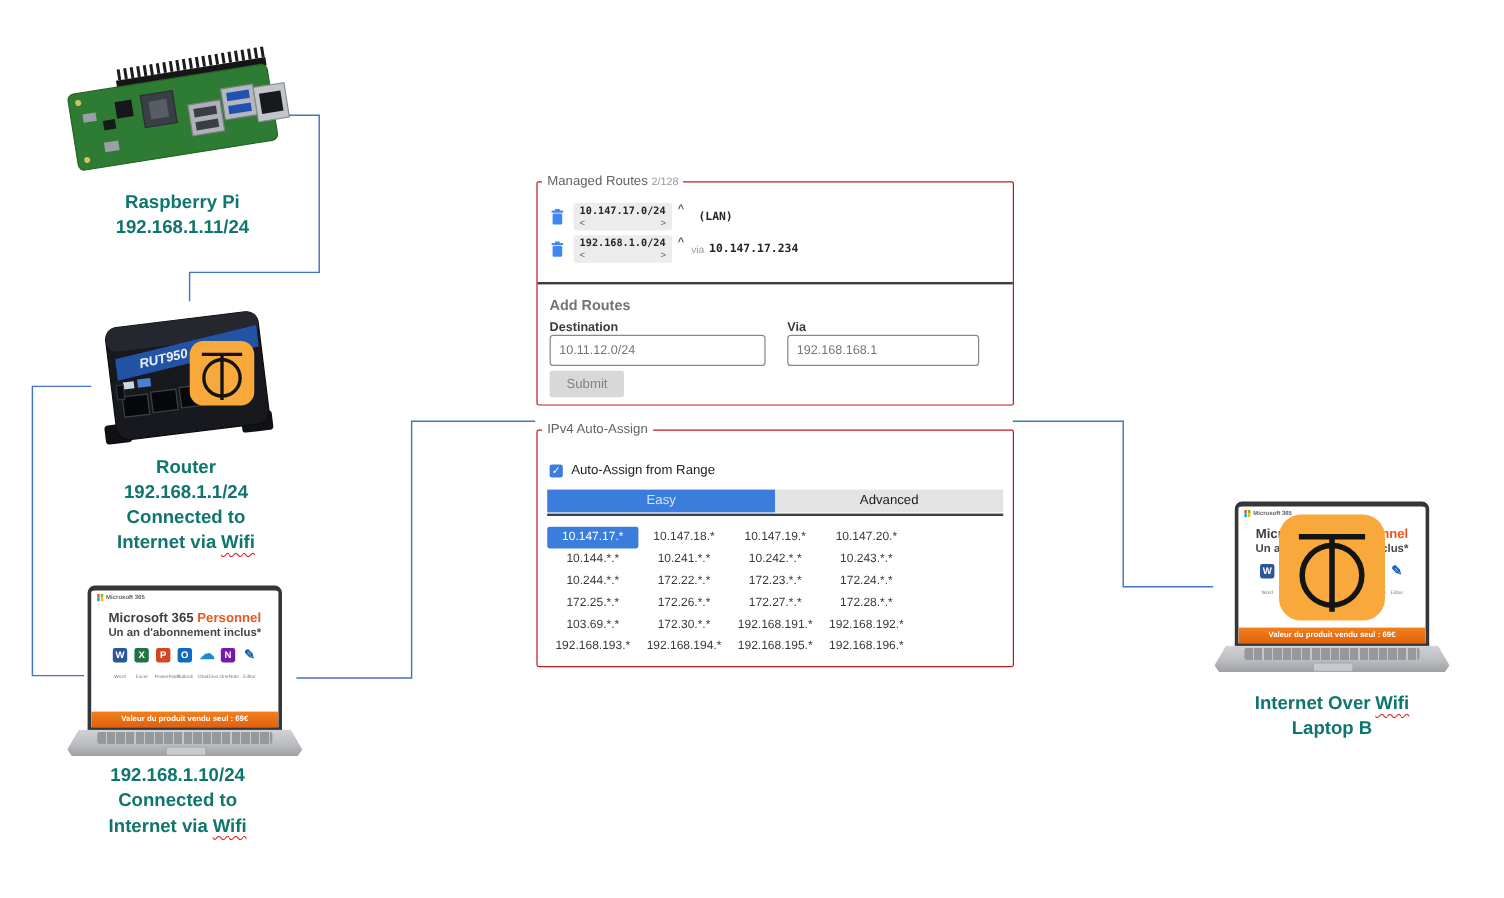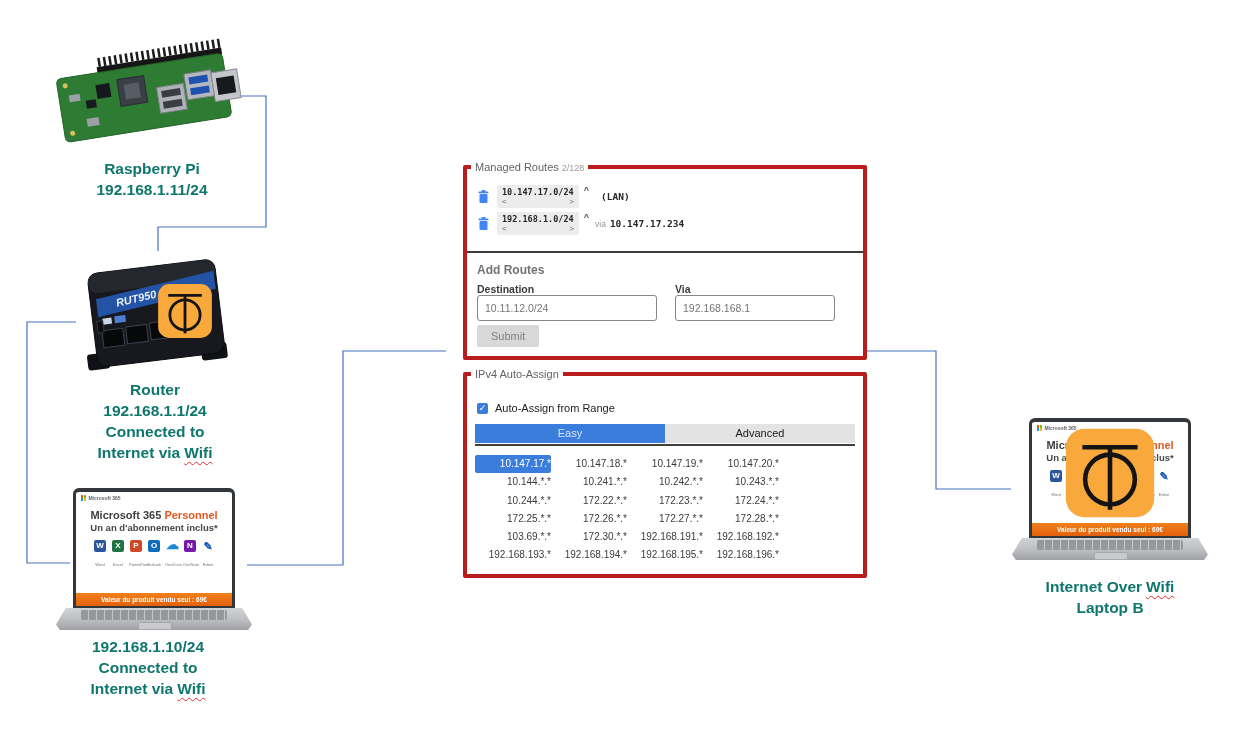--- a/index.html
+++ b/index.html
@@ -37,22 +37,22 @@
           line-height:12px;display:block;margin:0 auto;text-align:center;}
   .app-word{background:#2b579a}.app-excel{background:#217346}.app-ppt{background:#d24726}
   .app-outlook{background:#0f6cbd}.app-onedrive{background:#fff;color:#1e88d2;font-size:13px;line-height:10px;}
   .app-onenote{background:#7719aa}.app-editor{background:#fff;color:#185abd;font-size:11px;line-height:12px;}
   .app-cap{font-size:4px;color:#777;margin-top:1.5px;}
   .ms-banner{position:absolute;bottom:0;left:0;right:0;height:13px;text-align:center;
              line-height:13px;color:#fff;font-size:6.5px;font-weight:bold;
              background:linear-gradient(180deg,#f1801c,#e2610d);}
   .zt-big{position:absolute;top:9px;left:50%;transform:translateX(-50%);width:92px;height:92px;z-index:6;}
   
-  .panel{position:absolute;border:4px solid #b91c1c;border-radius:2px;background:#fff;
-         margin:16px;padding:0;z-index:4;}
+  .panel{position:absolute;border:1px solid #b91c1c;border-radius:2px;background:#fff;
+         margin:0;padding:0;z-index:4;}
   .panel legend{font-size:11px;color:#5f6368;padding:0 4px;margin-left:4px;}
   .count{font-size:9px;color:#9a9a9a;}
   .route-row{position:absolute;left:10px;display:flex;align-items:center;}
   .trash{width:13px;height:14px;margin-right:7px;display:inline-block;}
   .spin-box{position:relative;width:72px;background:#ececec;border-radius:2px;
             padding:2px 5px 2px 5px;margin-right:14px;}
   .spin-target{font-family:"DejaVu Sans Mono",monospace;font-weight:bold;font-size:8.5px;
                color:#262626;white-space:nowrap;display:block;}
   .spin-caret{position:absolute;right:-10px;top:0;font-size:9px;color:#555;font-weight:bold;}
   .spin-arrows{display:flex;justify-content:space-between;font-size:8px;color:#666;
@@ -75,21 +75,21 @@
   .checkbox{width:11px;height:11px;background:#3b7ddd;border-radius:2px;color:#fff;
             font-size:9px;line-height:11px;text-align:center;display:inline-block;}
   .cb-label{font-size:11px;color:#222;margin-left:7px;}
   .tabs{position:absolute;left:8px;right:8px;top:44px;height:19px;display:flex;}
   .tab{flex:1;text-align:center;font-size:11px;font-weight:normal;line-height:19px;}
   .tab.active{background:#3b7ddd;color:#d6e4f9;}
   .tab.inactive{background:#e3e3e3;color:#1c1c1c;}
   .tab-underline{position:absolute;left:8px;right:8px;top:64px;border-top:2px solid #3f3f3f;}
   .range-grid{position:absolute;left:8px;top:75px;display:grid;
               grid-template-columns:repeat(4,76px);grid-auto-rows:18.3px;}
-  .range-cell{font-size:10px;color:#3a3a3a;text-align:right;line-height:18.3px;}
+  .range-cell{font-size:10px;color:#3a3a3a;text-align:center;line-height:18.3px;}
   .range-cell.sel{background:#3b7ddd;color:#fff;border-radius:2px;}
   
   .art{position:absolute;z-index:2;}
 </style>
 </head>
 <body>
 
 <div id="canvas">
 
   <svg id="wires">

